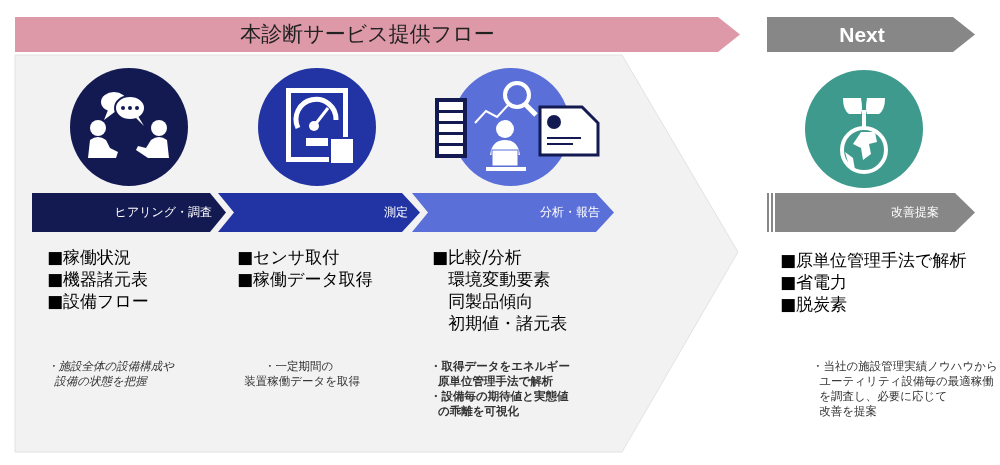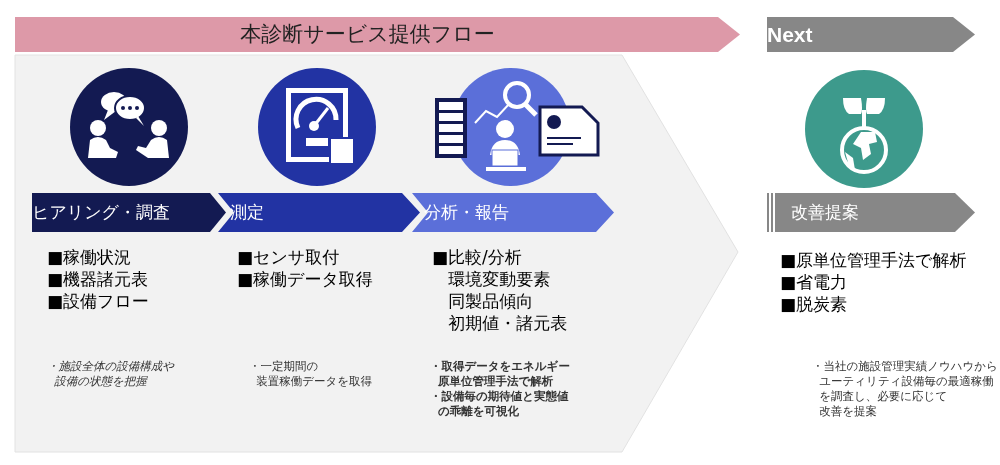--- a/index.html
+++ b/index.html
@@ -2,21 +2,21 @@
 <html><head>
 <meta charset="utf-8">
 <style>
   html, body { margin:0; padding:0; }
   body { width:1000px; height:465px; background:#ffffff; position:relative; overflow:hidden;
          font-family:"DejaVu Sans", "Liberation Sans", sans-serif; color:#222; }
   .abs { position:absolute; }
   .banner-text { position:absolute; top:0; height:35px; line-height:35px; font-size:21px; }
   .bullets { position:absolute; font-size:17px; line-height:22px; color:#000000; white-space:pre; }
   .notes { position:absolute; font-size:11.5px; line-height:15px; color:#333; white-space:pre; }
-  .step-label { position:absolute; top:193px; height:52px; line-height:39px; color:#fff; font-size:17px; text-align:left; }
+  .step-label { position:absolute; top:193px; height:52px; line-height:39px; color:#fff; font-size:12px; text-align:right; }
   .circle { position:absolute; border-radius:50%; }
 </style>
 </head>
 <body>
 
 <svg class="abs" style="left:0;top:0" width="1000" height="465">
   <polygon points="15,17 718,17 740,34.5 718,52 15,52" fill="#dd99a8"></polygon>
 
   <polygon points="767,17 953,17 975,34.5 953,52 767,52" fill="#878787"></polygon>
 
@@ -25,21 +25,21 @@
   <polygon points="32,193 210,193 226,212.5 210,232 32,232" fill="#131a52"></polygon>
   <polygon points="218,193 402,193 420,212.5 402,232 218,232 234,212.5" fill="#2233a3"></polygon>
   <polygon points="412,193 596,193 614,212.5 596,232 412,232 428,212.5" fill="#5b6fd9"></polygon>
 
   <rect x="767" y="193" width="2" height="39" fill="#878787"></rect>
   <rect x="771" y="193" width="2" height="39" fill="#878787"></rect>
   <polygon points="775,193 955,193 975,212.5 955,232 775,232" fill="#878787"></polygon>
 </svg>
 
 <div class="banner-text" style="left:15px;width:705px;top:17px;text-align:center;color:#222;">本診断サービス提供フロー</div>
-<div class="banner-text" style="left:767px;width:190px;top:17px;color:#fff;font-weight:bold;font-family:'Liberation Sans',sans-serif;">Next</div>
+<div class="banner-text" style="left:767px;width:190px;top:17px;text-align:center;color:#fff;font-weight:bold;font-family:'Liberation Sans',sans-serif;">Next</div>
 
 <div class="circle" style="left:70px;top:68px;width:118px;height:118px;background:#131a52;">
   <svg width="118" height="118" viewBox="0 0 118 118">
     <ellipse cx="44" cy="34" rx="13" ry="10" fill="#fff"></ellipse>
     <polygon points="38,42 34,52 46,43" fill="#fff"></polygon>
     <ellipse cx="60" cy="40" rx="15" ry="12" fill="#fff" stroke="#131a52" stroke-width="2"></ellipse>
     <polygon points="66,50 74,58 68,48" fill="#fff"></polygon>
     <circle cx="53" cy="40" r="2" fill="#131a52"></circle>
       <circle cx="60" cy="40" r="2" fill="#131a52"></circle>
       <circle cx="67" cy="40" r="2" fill="#131a52"></circle>
@@ -92,38 +92,38 @@
     <rect x="57" y="40" width="4" height="18" fill="#fff"></rect>
     <circle cx="59" cy="80" r="22" fill="none" stroke="#fff" stroke-width="4"></circle>
     <path d="M56,62 L70,62 L72,72 L64,74 L66,84 L58,90 L56,78 L48,74 Z" fill="#fff"></path>
     <path d="M40,82 L48,88 L50,100 L44,96 Z" fill="#fff"></path>
   </svg>
 </div>
 
 <div class="step-label" style="left:32px;width:180px;">ヒアリング・調査</div>
 <div class="step-label" style="left:230px;width:178px;">測定</div>
 <div class="step-label" style="left:424px;width:176px;">分析・報告</div>
-<div class="step-label" style="left:791px;width:185px;">改善提案</div>
+<div class="step-label" style="left:754px;width:185px;">改善提案</div>
 
 <div class="bullets" style="left:47px;top:246px;">■稼働状況
 ■機器諸元表
 ■設備フロー</div>
 <div class="bullets" style="left:237px;top:246px;">■センサ取付
 ■稼働データ取得</div>
 <div class="bullets" style="left:432px;top:246px;">■比較/分析
    環境変動要素
    同製品傾向
    初期値・諸元表</div>
 <div class="bullets" style="left:780px;top:249px;">■原単位管理手法で解析
 ■省電力
 ■脱炭素</div>
 
 <div class="notes" style="left:47px;top:359px;font-style:italic;">・施設全体の設備構成や
   設備の状態を把握</div>
-<div class="notes" style="left:249px;top:359px;">・一定期間の
+<div class="notes" style="left:237px;top:359px;text-align:center;">・一定期間の
   装置稼働データを取得</div>
 <div class="notes" style="left:430px;top:359px;font-weight:bold;">・取得データをエネルギー
   原単位管理手法で解析
 ・設備毎の期待値と実態値
   の乖離を可視化</div>
 <div class="notes" style="left:812px;top:359px;">・当社の施設管理実績ノウハウから
   ユーティリティ設備毎の最適稼働
   を調査し、必要に応じて
   改善を提案</div>
 

